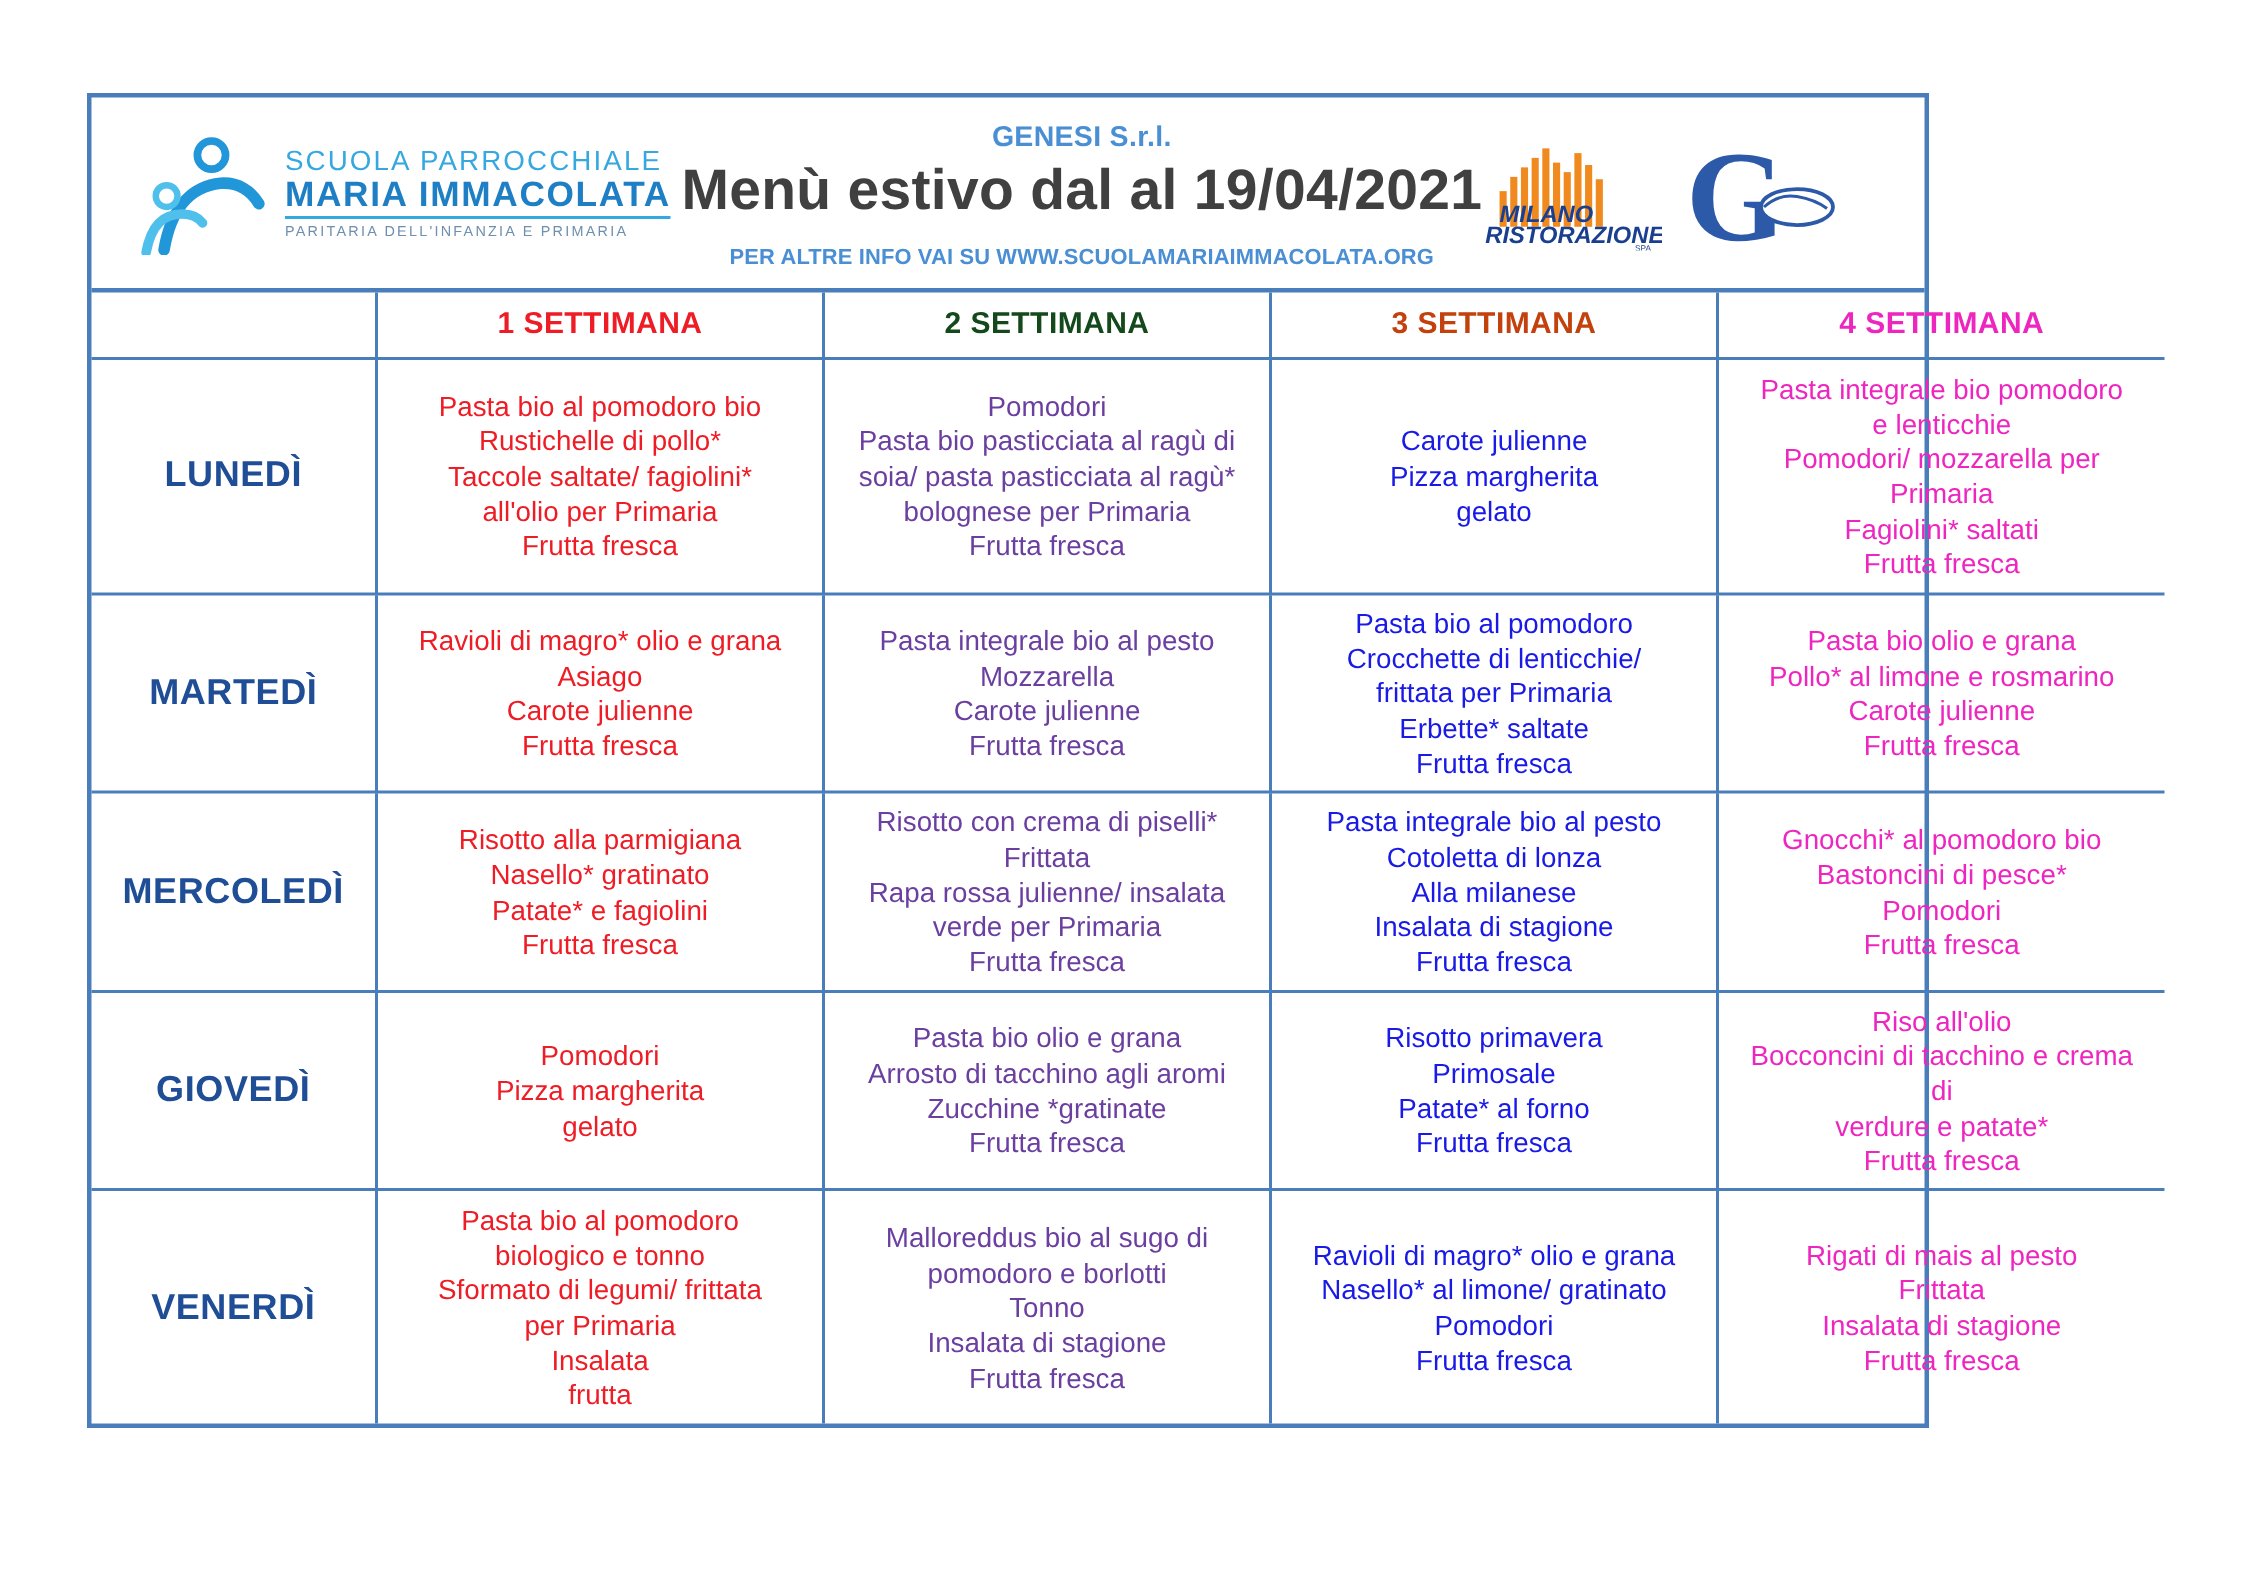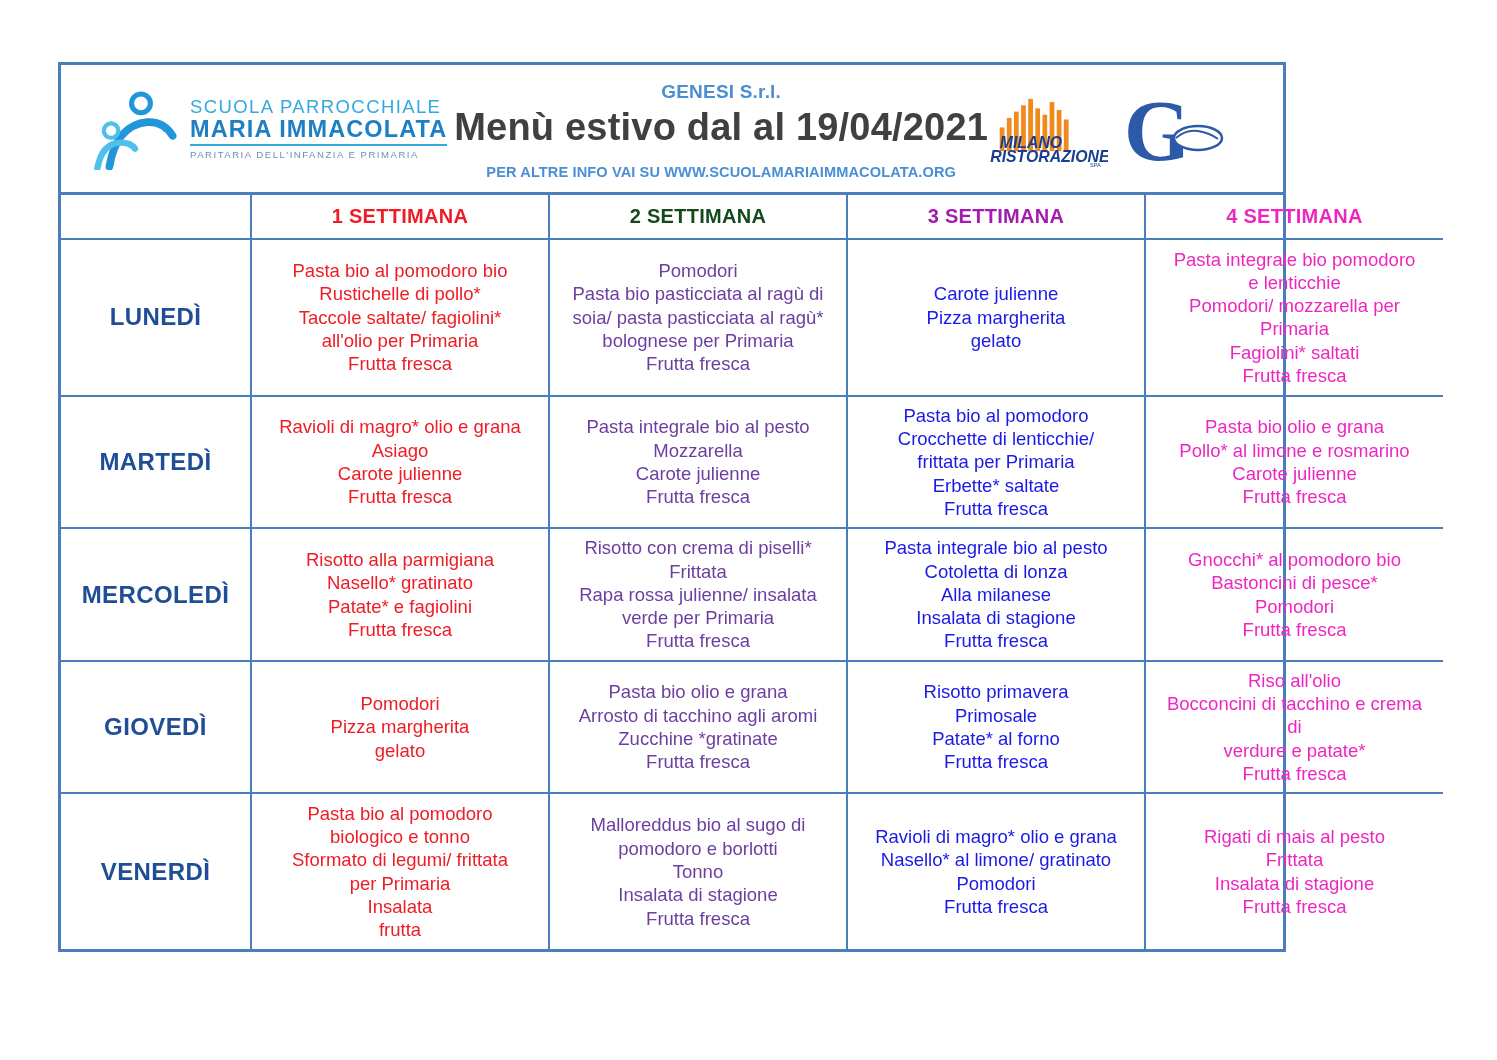--- a/index.html
+++ b/index.html
@@ -170,21 +170,21 @@
     white-space: pre-line;
   }
 
   .w1 { color: #ee1c25; }
   .w2 { color: #6b3fa0; }
   .w3 { color: #1a1ae6; }
   .w4 { color: #ee26c0; }
 
   .h1 { color: #ee1c25; }
   .h2 { color: #14491c; }
-  .h3 { color: #a21caf; }
+  .h3 { color: #c2410c; }
   .h4 { color: #ee26c0; }
 
   
   .footnote {
     position: absolute;
     left: 128px;
     top: 972px;
     font-size: 20px;
     color: #1a1a1a;
     font-family: "Liberation Sans", sans-serif;

